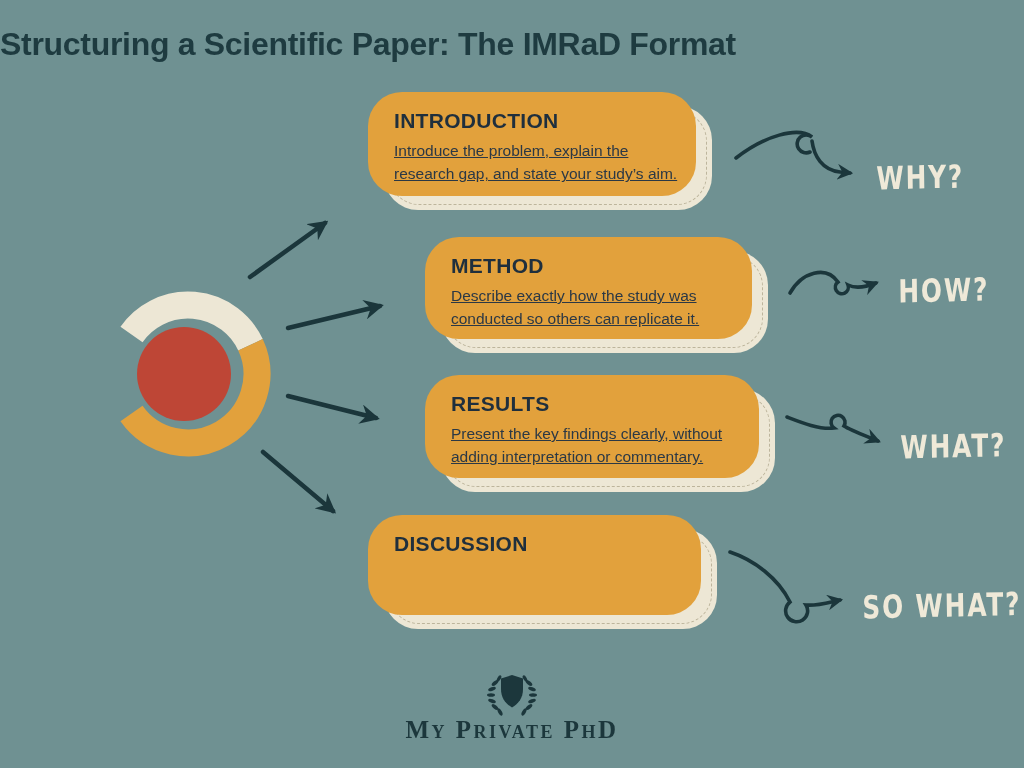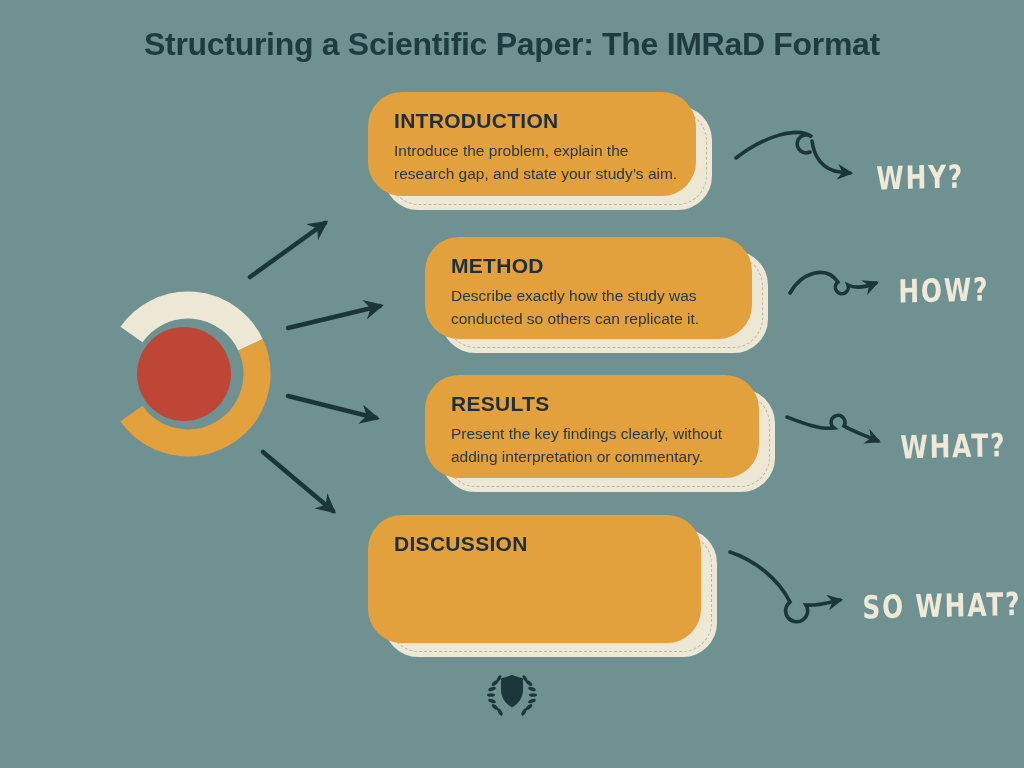--- a/index.html
+++ b/index.html
@@ -3,21 +3,21 @@
 <meta charset="utf-8">
 <style>
   html,body{margin:0;padding:0;}
   .canvas{
     position:relative; width:1024px; height:768px; overflow:hidden;
     background:#6F9192;
     font-family:"Liberation Sans", sans-serif;
   }
   .title{
     position:absolute; left:0; top:26px; width:1024px;
-    text-align:center; font-size:32px; font-weight:800;
+    font-size:32px; font-weight:800;
     color:#1E3B40; letter-spacing:-0.3px;
   }
   .overlay{position:absolute; left:0; top:0; pointer-events:none;}
   
   .card{position:absolute;}
   .card-shadow{
     position:absolute; inset:0; transform:translate(16px,14px);
     background:#EDE7D5; border-radius:34px;
   }
   .card-shadow::after{
@@ -26,26 +26,26 @@
   }
   .card-face{
     position:absolute; inset:0; background:#E2A13C; border-radius:34px;
     padding:17px 10px 0 26px; box-sizing:border-box;
   }
   .card-face h2{
     margin:0 0 6px 0; font-size:21px; font-weight:800;
     color:#1F2F3D; letter-spacing:.3px;
   }
   .card-face p{
-    margin:0; font-size:15.5px; line-height:1.5; color:#2B3845;
+    margin:0; font-size:15.5px; line-height:1.5; color:#2B3845;text-decoration:underline;
   }
   .card1{left:368px; top:92px;  width:328px; height:104px;}
   .card2{left:425px; top:237px; width:327px; height:102px;}
   .card3{left:425px; top:375px; width:334px; height:103px;}
-  .card4{left:368px; top:515px; width:333px; height:128px;}
+  .card4{left:368px; top:515px; width:333px; height:100px;}
   
   .q{
     position:absolute; color:#EFE9D8; font-family:"DejaVu Sans", sans-serif;
     font-weight:800; font-size:27px; letter-spacing:2px; white-space:nowrap;
     transform:scale(.92,1.18) rotate(-1deg); transform-origin:left top;
   }
   .q1{left:876px; top:160px;}
   .q2{left:898px; top:273px;}
   .q3{left:900px; top:429px;}
   .q4{left:862px; top:589px;}
@@ -146,14 +146,15 @@
       <ellipse cx="18" cy="40" rx="4" ry="1.8" transform="rotate(60 18 40)"></ellipse>
       <ellipse cx="47" cy="35" rx="4" ry="1.8" transform="rotate(-40 47 35)"></ellipse>
       <ellipse cx="50" cy="29" rx="4" ry="1.8" transform="rotate(-20 50 29)"></ellipse>
       <ellipse cx="51" cy="23" rx="4" ry="1.8"></ellipse>
       <ellipse cx="50" cy="17" rx="4" ry="1.8" transform="rotate(20 50 17)"></ellipse>
       <ellipse cx="47" cy="11" rx="4" ry="1.8" transform="rotate(40 47 11)"></ellipse>
       <ellipse cx="43" cy="6.5" rx="3.6" ry="1.7" transform="rotate(60 43 6.5)"></ellipse>
       <ellipse cx="42" cy="40" rx="4" ry="1.8" transform="rotate(-60 42 40)"></ellipse>
     </g>
   </svg>
+  <div class="footer-brand">My Private PhD</div>
 
 </div>
 
 </body></html>

